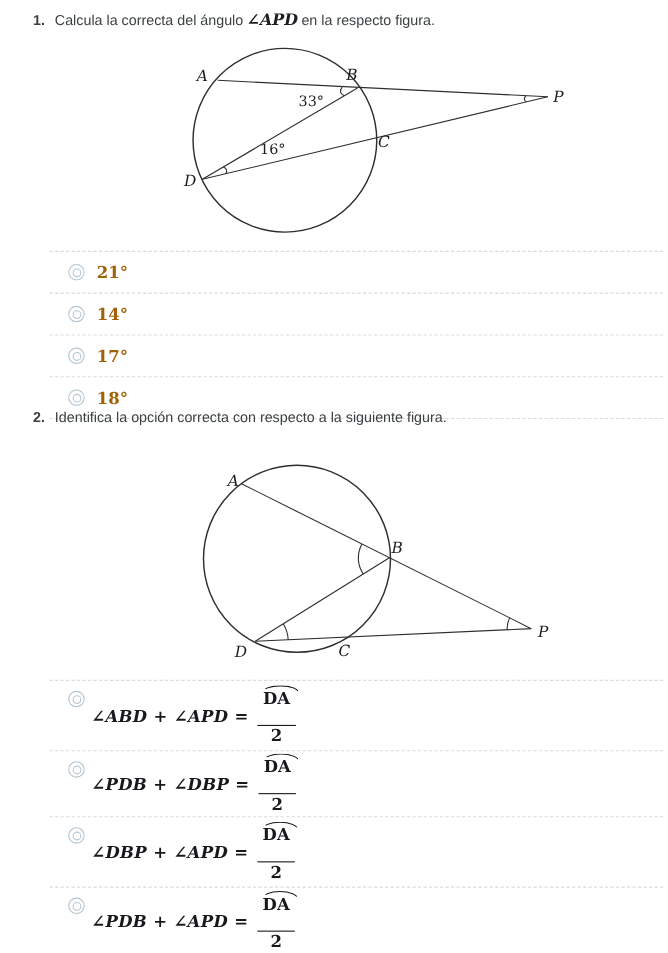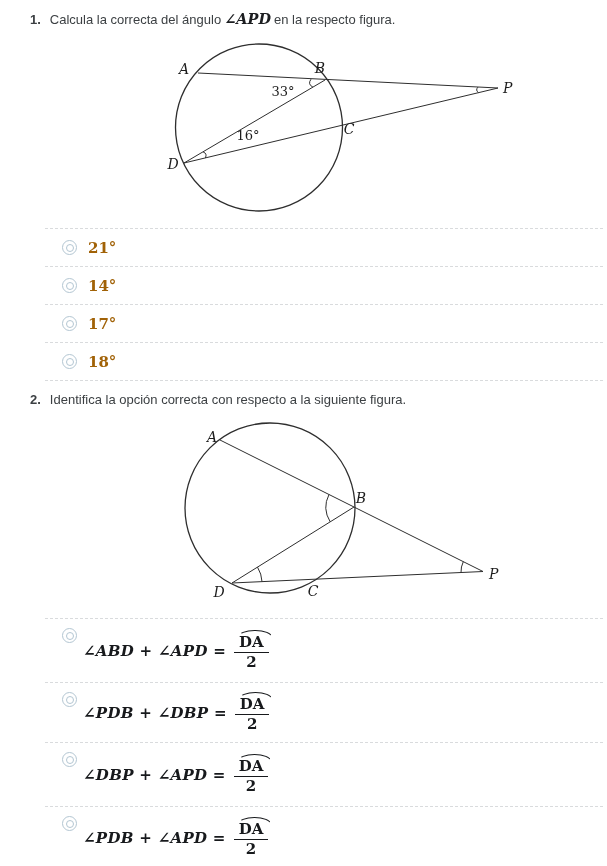--- a/index.html
+++ b/index.html
@@ -51,21 +51,21 @@
   
   .options.q2 .opt-row { padding-left:38px; }
   .options.q2 .opt-row .radio { position:absolute; left:17px; top:9px; }
   .formula {
     display:flex; align-items:center;
     font-family:"DejaVu Serif", serif; font-weight:700; font-size:15px; color:#17191c;
   }
   .math-lhs { font-style:italic; letter-spacing:0.3px; }
   .frac { display:inline-flex; flex-direction:column; align-items:center; margin-left:8px; }
   .fnum {
-    position:relative; padding:5px 5px 1px; border-bottom:1.4px solid #17191c;
+    position:relative; padding:5px 5px 15px; border-bottom:1.4px solid #17191c;
     font-style:normal; line-height:1.05;
   }
   .fnum .hat {
     position:absolute; top:0px; left:12%; right:-8%; height:7px;
     border:1.4px solid transparent; border-top-color:#17191c;
     border-radius:50% 50% 0 0 / 100% 100% 0 0;
   }
   .fden { font-style:normal; padding-top:2px; line-height:1.05; }
 </style>
 </head>
@@ -114,21 +114,21 @@
       <span class="opt-label">17°</span>
     </div>
     <div class="opt-row">
       <span class="radio">
           <span class="radio-inner"></span>
         </span>
       <span class="opt-label">18°</span>
     </div>
   </div>
 
-  <div class="q-title" style="top:391px;">
+  <div class="q-title" style="top:371px;">
     <span class="q-num">2.</span><span class="q-text">Identifica la opción correcta con respecto a la siguiente figura.</span>
   </div>
 
   <svg class="figure" style="left:148px; top:420px;" width="375" height="192" viewBox="148 420 375 192">
     <circle cx="270" cy="508" r="85"></circle>
     <line x1="220" y1="440" x2="483" y2="571.5"></line>
     <line x1="232" y1="583" x2="483" y2="571.5"></line>
     <line x1="232" y1="583" x2="354" y2="507"></line>
     <path d="M 329.0 494.5 Q 321.9 508.5 330.2 521.8"></path>
     <path d="M 257.5 567.1 Q 261.6 573.8 262.0 581.6"></path>

